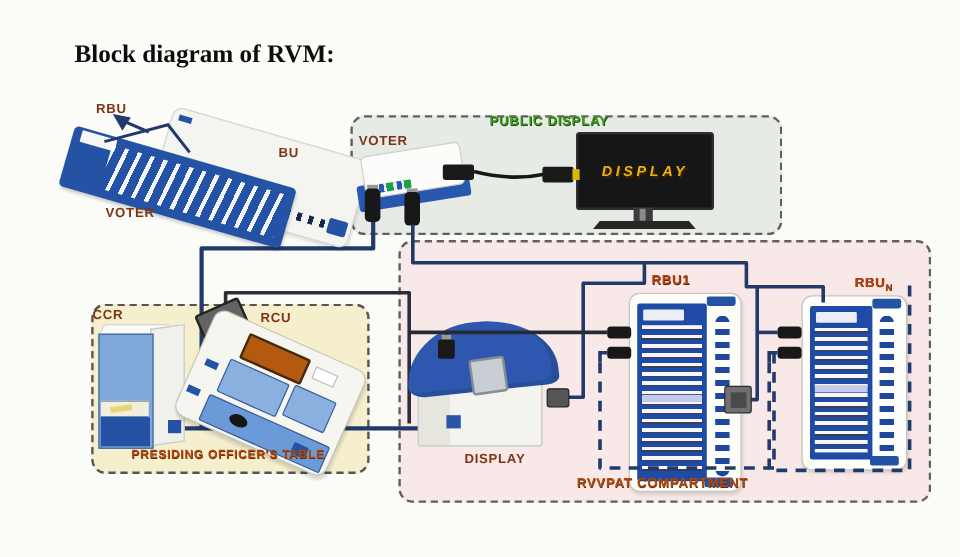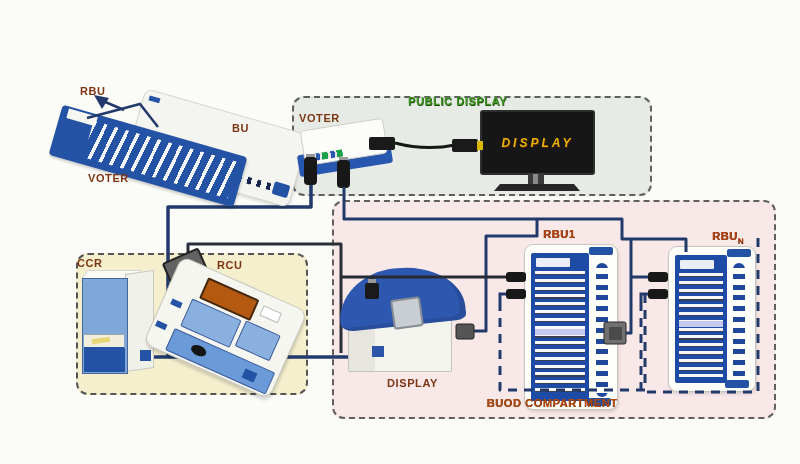--- a/index.html
+++ b/index.html
@@ -249,25 +249,27 @@
 
     <rect x="604" y="322" width="22" height="22" rx="2" fill="#707070" stroke="#2b2b2b"></rect>
     <rect x="609" y="327" width="13" height="13" fill="#4a4a4a"></rect>
 
     <path d="M506,294 L500,294 L500,302" stroke="#223a6b" stroke-width="3" fill="none"></path>
     <path d="M500,302 L500,390 L645,390 L645,295" stroke="#223a6b" stroke-width="3" fill="none" stroke-dasharray="9 7" stroke-linejoin="round"></path>
     <path d="M648,294 L641,294 L641,302" stroke="#223a6b" stroke-width="3" fill="none"></path>
     <path d="M641,302 L641,392 L758,392 L758,238" stroke="#223a6b" stroke-width="3" fill="none" stroke-dasharray="9 7" stroke-linejoin="round"></path>
   </svg>
 
+  <div class="lbl" id="title">Block diagram of RVM:</div>
   <div class="lbl" style="left:80px;top:85px;">RBU</div>
   <div class="lbl" style="left:232px;top:122px;">BU</div>
   <div class="lbl" style="left:88px;top:172px;">VOTER</div>
   <div class="lbl" style="left:299px;top:112px;">VOTER</div>
   <div class="lbl" id="lbl-public">PUBLIC DISPLAY</div>
   <div class="lbl" style="left:77px;top:257px;">CCR</div>
   <div class="lbl" style="left:217px;top:259px;">RCU</div>
+  <div class="lbl" id="lbl-presiding">PRESIDING OFFICER'S TABLE</div>
   <div class="lbl" style="left:387px;top:377px;">DISPLAY</div>
   <div class="lbl" id="lbl-rbu1" style="left:543px;top:228px;">RBU1</div>
   <div class="lbl" id="lbl-rbun" style="left:712px;top:230px;"><span>RBU</span><sub style="font-size:8px;">N</sub></div>
-  <div class="lbl" id="lbl-voter">BUOD COMPARTMENT</div>
+  <div class="lbl" id="lbl-voter">RVVPAT COMPARTMENT</div>
 
 </div>
 
 </body></html>

